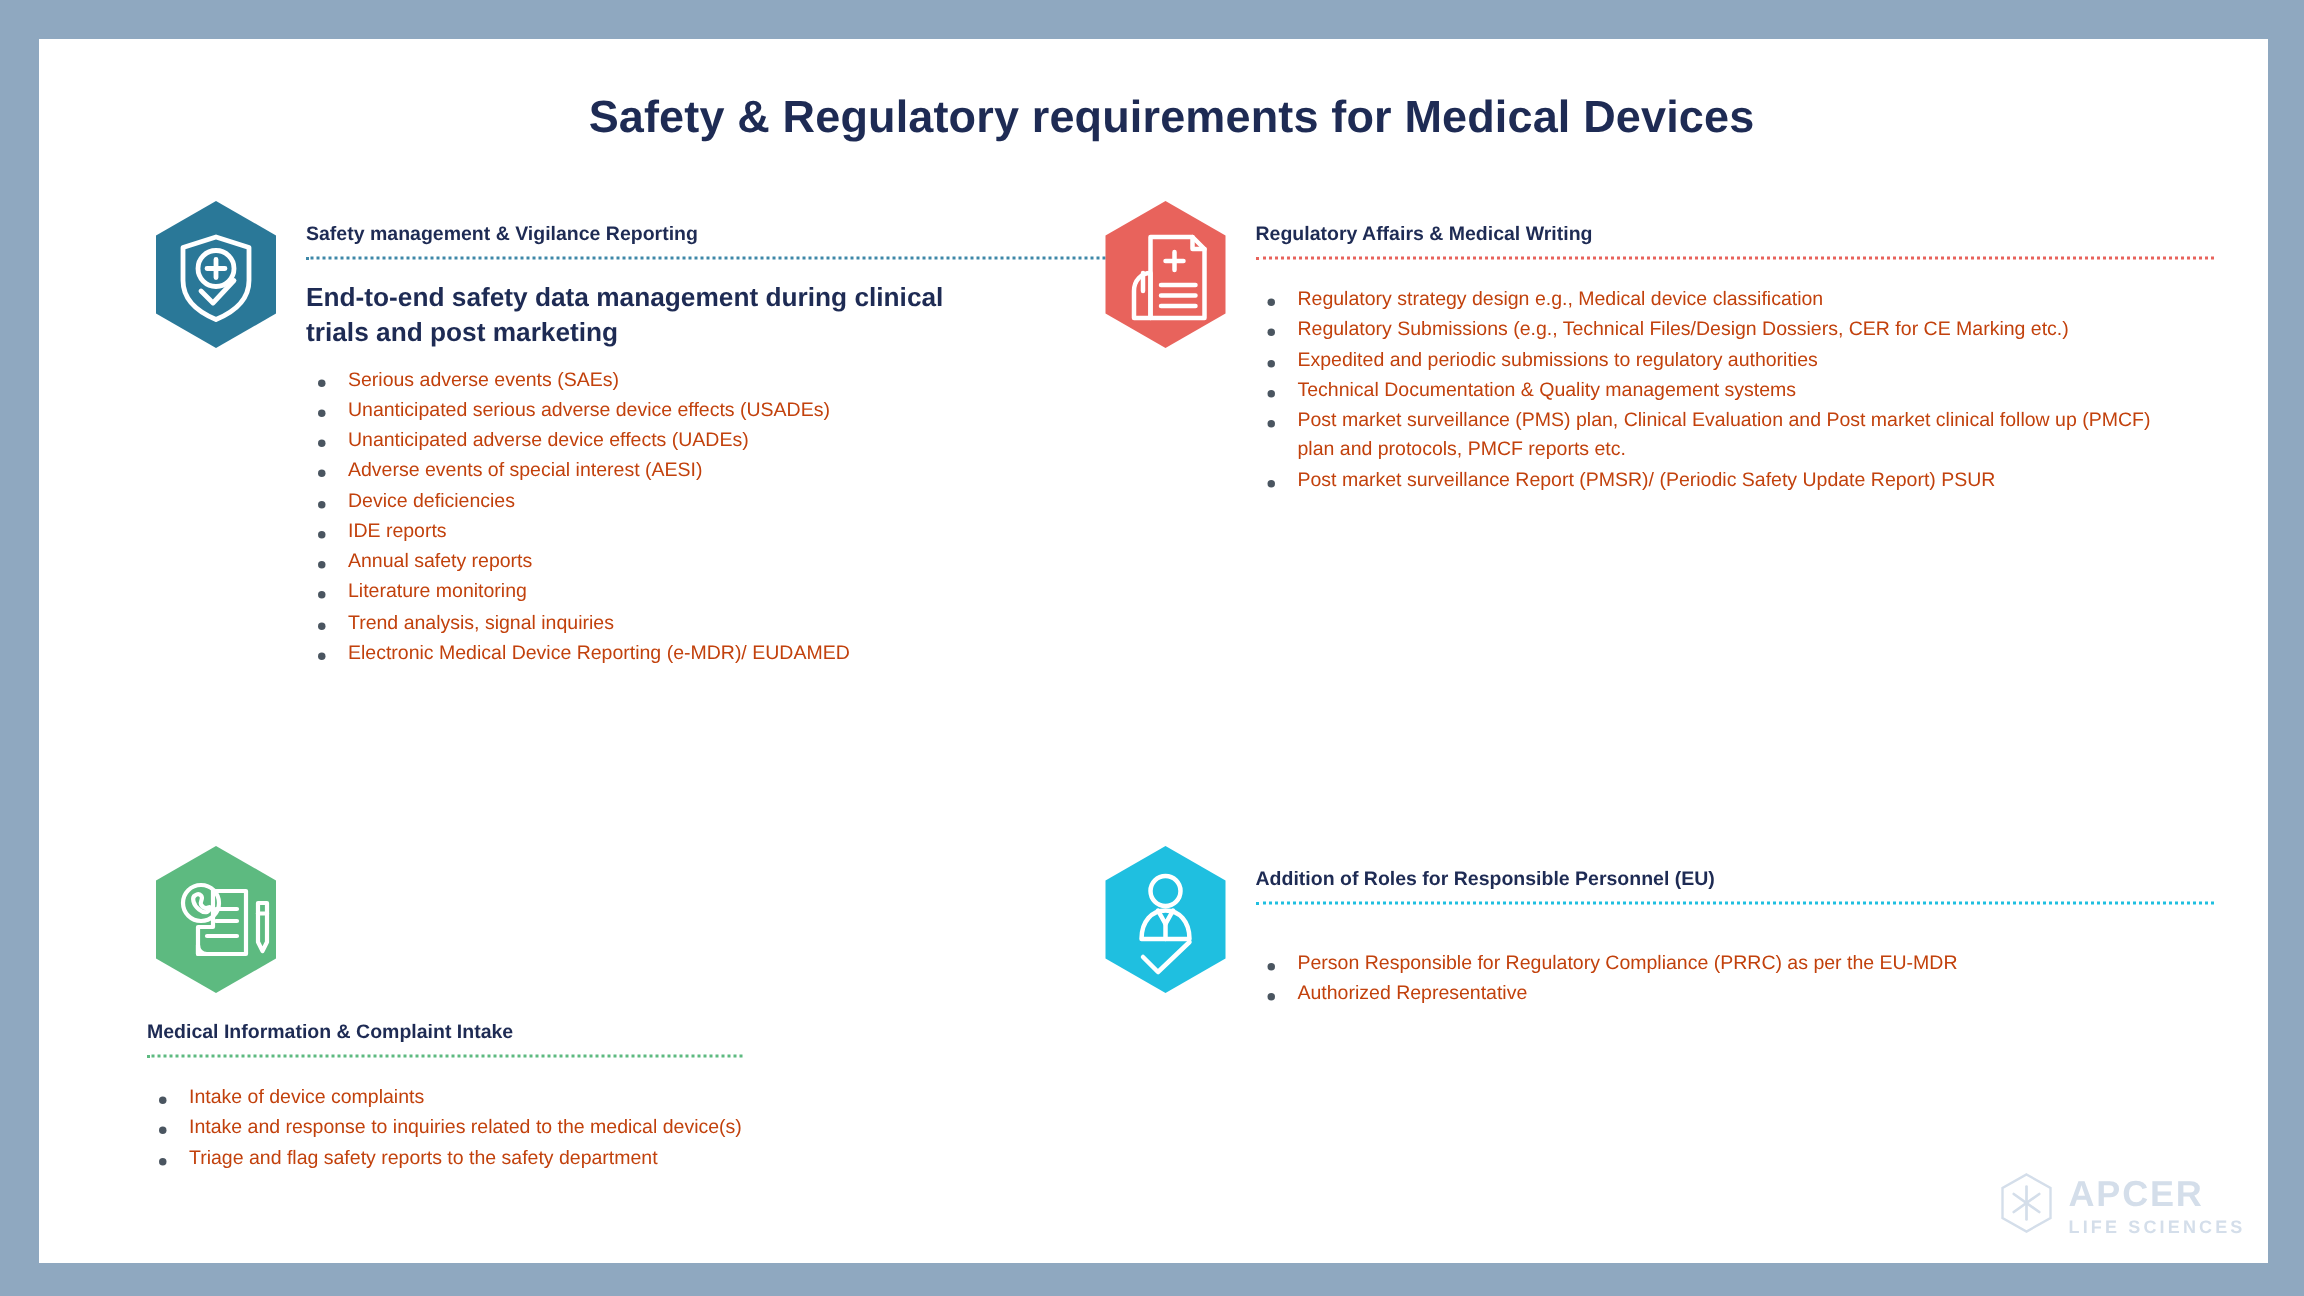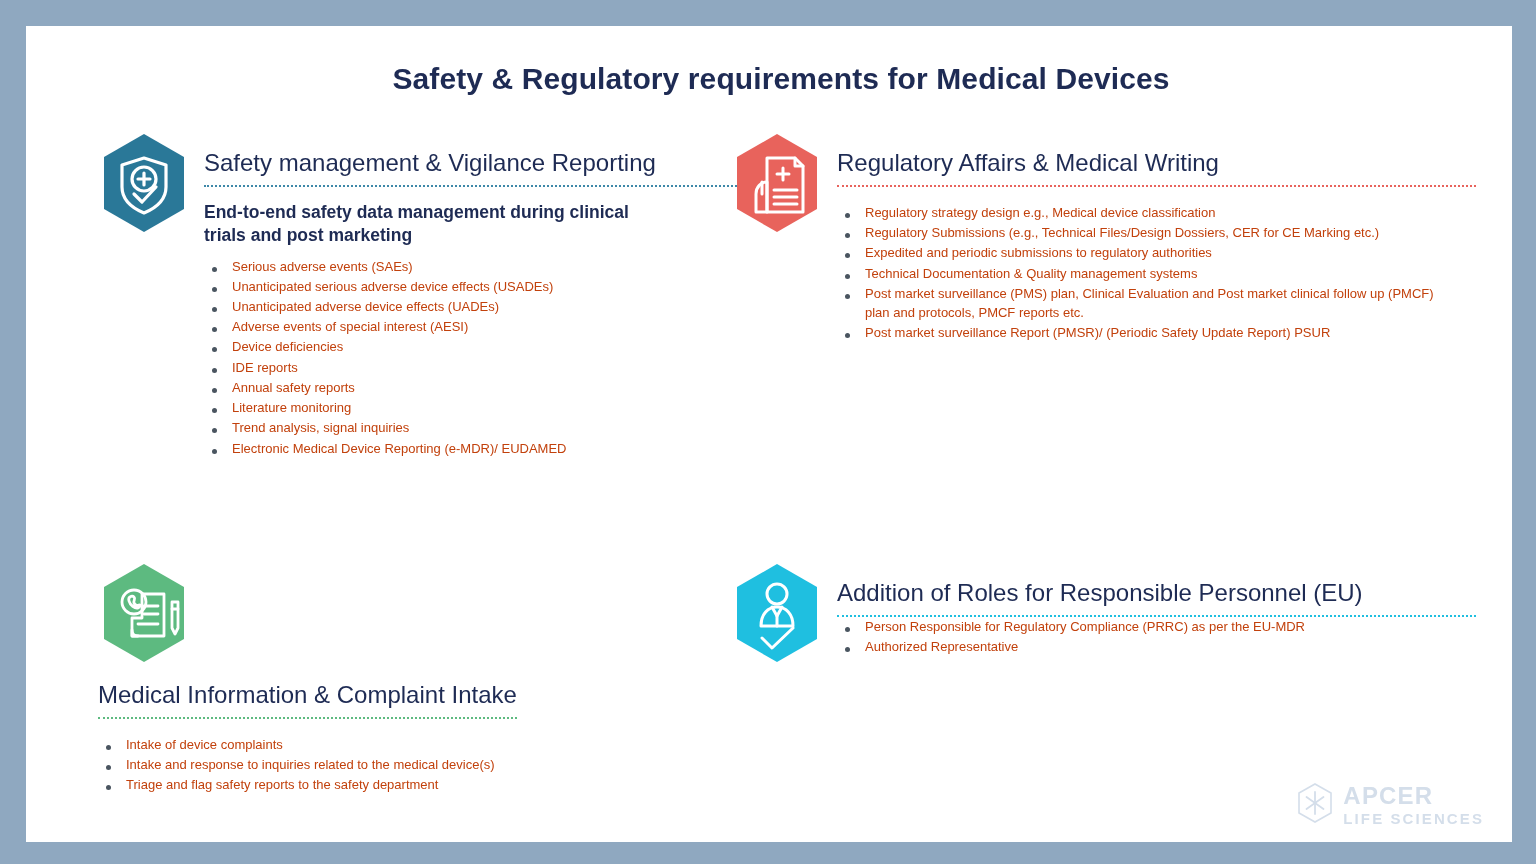--- a/index.html
+++ b/index.html
@@ -75,22 +75,22 @@
   .hex-wrap svg { display: block; }
 
   
   .quad-body {
     flex: 1 1 auto;
     padding-top: 16px;
     min-width: 0;
   }
 
   .quad-heading {
-    font-size: 24px;
-    font-weight: normal;
+    font-size: 13px;
+    font-weight: bold;
     color: #1E2B54;
     line-height: 1.25;
     white-space: nowrap;
   }
 
   .divider {
     margin-top: 7px;
     height: 0;
     border-top: 2px dotted #3E88A8;
   }
@@ -133,37 +133,37 @@
   }
 
   .tl-list  { max-width: 520px; }
   .tr-list  { max-width: 600px; }
   .bl-list  { max-width: 450px; }
   .br-list  { max-width: 520px; }
 
   
   .logo {
     position: absolute;
-    right: 28px;
+    right: 15px;
     bottom: 14px;
     display: flex;
     align-items: center;
     opacity: 1;
   }
   .logo-mark { margin-right: 9px; }
   .logo-text { line-height: 1; }
   .logo-name {
     font-size: 24px;
     font-weight: bold;
     color: #D4DEEA;
     letter-spacing: 1.2px;
   }
   .logo-sub {
     margin-top: 3px;
-    font-size: 15px;
+    font-size: 12px;
     font-weight: bold;
     color: #D4DEEA;
     letter-spacing: 2.1px;
   }
 </style>
 </head>
 <body>
 
 <div class="slide-frame">
   <div class="slide-canvas">
@@ -266,21 +266,21 @@
               <path d="M30 64 C30 52 37 45 46 45 C55 45 62 52 62 64 Z"></path>
               <path d="M41 45 L46 54 L51 45"></path>
               <path d="M46 54 L46 64"></path>
               <path d="M31 76 L41 86 L62 66"></path>
             </g>
           </svg>
         </div>
         <div class="quad-body">
           <div class="quad-heading">Addition of Roles for Responsible Personnel (EU)</div>
           <div class="divider cyan"></div>
-          <ul class="bullets br-list" style="margin-top:0;">
+          <ul class="bullets br-list" style="margin-top:29px;">
             <li>Person Responsible for Regulatory Compliance (PRRC) as per the EU-MDR</li>
             <li>Authorized Representative</li>
           </ul>
         </div>
       </div>
 
     </div>
 
     <div class="logo">
       <div class="logo-mark">

